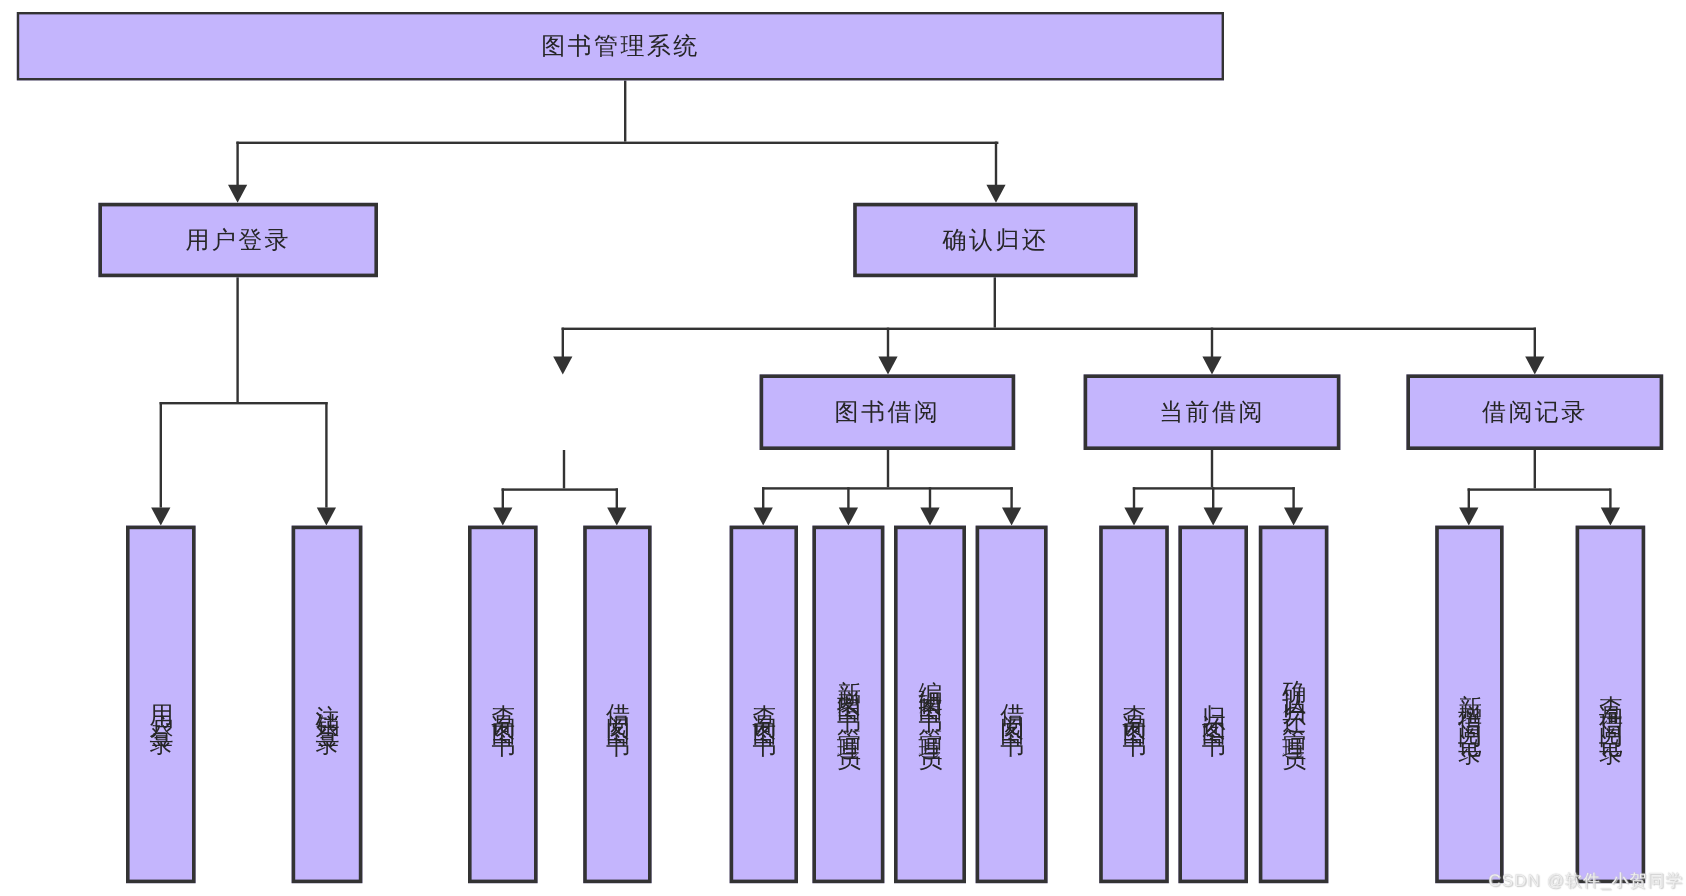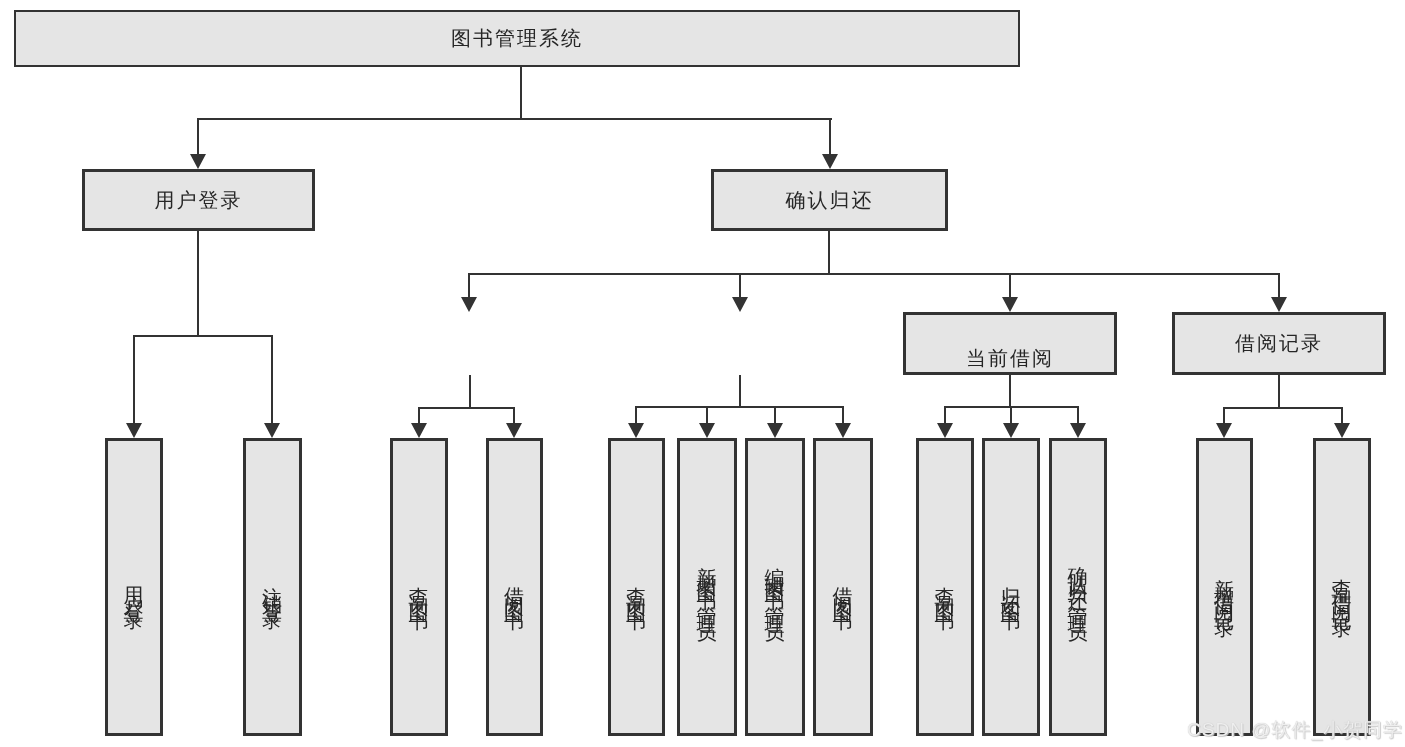--- a/index.html
+++ b/index.html
@@ -9,21 +9,21 @@
     height: 747px;
     background: #ffffff;
     font-family: "Liberation Sans", "DejaVu Sans", sans-serif;
     color: #262626;
     overflow: hidden;
   }
   .box {
     position: absolute;
     box-sizing: border-box;
     border: 3px solid #333333;
-    background: #e5e5e5;
+    background: #c4b5fd;
     display: flex;
     align-items: center;
     justify-content: center;
     font-size: 20px;
     letter-spacing: 2px;
     z-index: 2;
   }
   .box.root { border-width: 2px; }
   .vbox {
     writing-mode: vertical-rl;
@@ -44,21 +44,21 @@
     width: 0; height: 0;
     border-left: 8px solid transparent;
     border-right: 8px solid transparent;
     border-top: 15px solid #333333;
     z-index: 1;
   }
   .watermark {
     position: absolute;
     right: 2px;
     bottom: 4px;
-    font-size: 19px;
+    font-size: 14px;
     color: #eeeeee;
     text-shadow: 0 0 1px #bfbfbf, 1px 1px 1px #cccccc;
     letter-spacing: 1px;
     z-index: 3;
     white-space: nowrap;
   }
 </style>
 </head>
 <body>
 
@@ -93,21 +93,24 @@
   <div class="hline" style="left:468px; top:273px; width:812px;"></div>
   <div class="vline" style="left:468px; top:273px; height:27px;"></div>
   <div class="arrow" style="left:461px; top:297px;"></div>
   <div class="vline" style="left:739px; top:273px; height:27px;"></div>
   <div class="arrow" style="left:732px; top:297px;"></div>
   <div class="vline" style="left:1009px; top:273px; height:27px;"></div>
   <div class="arrow" style="left:1002px; top:297px;"></div>
   <div class="vline" style="left:1278px; top:273px; height:27px;"></div>
   <div class="arrow" style="left:1271px; top:297px;"></div>
 
-  <div class="box" style="left:903px; top:312px; width:214px; height:63px;align-items:flex-end;">
+  <div class="box" style="left:633px; top:312px; width:213px; height:63px;">
+    <span>图书借阅</span>
+  </div>
+  <div class="box" style="left:903px; top:312px; width:214px; height:63px;">
     <span>当前借阅</span>
   </div>
   <div class="box" style="left:1172px; top:312px; width:214px; height:63px;">
     <span>借阅记录</span>
   </div>
 
   <div class="vline" style="left:469px; top:375px; height:32px;"></div>
   <div class="hline" style="left:418px; top:407px; width:97px;"></div>
   <div class="vline" style="left:418px; top:407px; height:17px;"></div>
   <div class="arrow" style="left:411px; top:423px;"></div>

